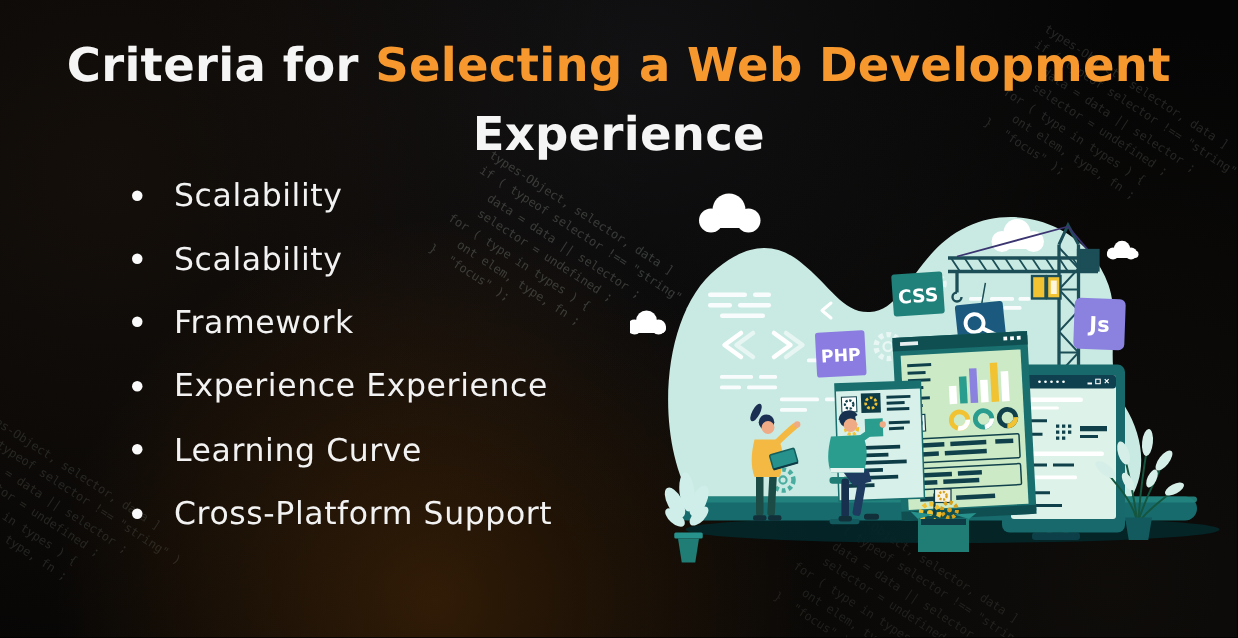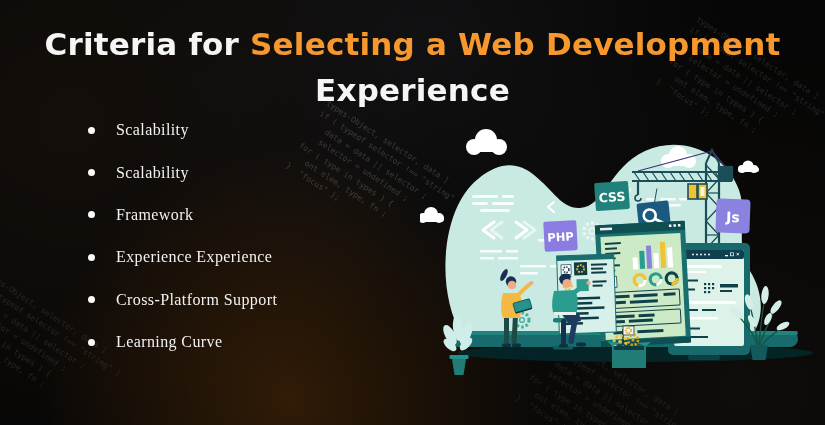--- a/index.html
+++ b/index.html
@@ -28,21 +28,21 @@
   }
   .title .hl{color:#f6982d;}
   .bullets{
     position:absolute;left:88px;top:109px;margin:0;padding:0;list-style:none;
   }
   .bullets li{display:flex;align-items:center;height:42.4px;}
   .bullet-dot{
     width:7px;height:7px;border-radius:50%;background:#fafafa;margin-right:21px;flex:0 0 auto;
   }
   .bullet-label{
-    color:#f2f2f2;font-size:16px;font-weight:400;letter-spacing:.4px;white-space:nowrap;font-family:Liberation Serif, serif;
+    color:#f2f2f2;font-size:21px;font-weight:400;letter-spacing:.4px;white-space:nowrap;
   }
   .illu{position:absolute;left:420px;top:105px;width:405px;height:320px;}
 </style>
 </head>
 <body>
 <div class="stage">
 
   <pre class="code-bg code-a">types-Object, selector, data ]
 if ( typeof selector !== "string" )
    data = data || selector ;
@@ -86,25 +86,25 @@
     <li>
         <span class="bullet-dot"></span>
         <span class="bullet-label">Framework</span>
       </li>
     <li>
         <span class="bullet-dot"></span>
         <span class="bullet-label">Experience Experience</span>
       </li>
     <li>
         <span class="bullet-dot"></span>
+        <span class="bullet-label">Learning Curve</span>
+      </li>
+    <li>
+        <span class="bullet-dot"></span>
         <span class="bullet-label">Cross-Platform Support</span>
-      </li>
-    <li>
-        <span class="bullet-dot"></span>
-        <span class="bullet-label">Learning Curve</span>
       </li>
   </ul>
 
   <svg class="illu" viewBox="0 0 405 320">
 
     <path fill="#c9eae3" d="M42,230 C16,188 20,104 58,74 C80,56 98,57 114,70 C134,86 142,104 160,103
          C184,102 190,62 225,46 C262,29 306,48 319,85 C328,111 314,141 330,166
          C343,187 345,212 332,230 Z"></path>
 
     <g fill="#ffffff" opacity="0.9">

